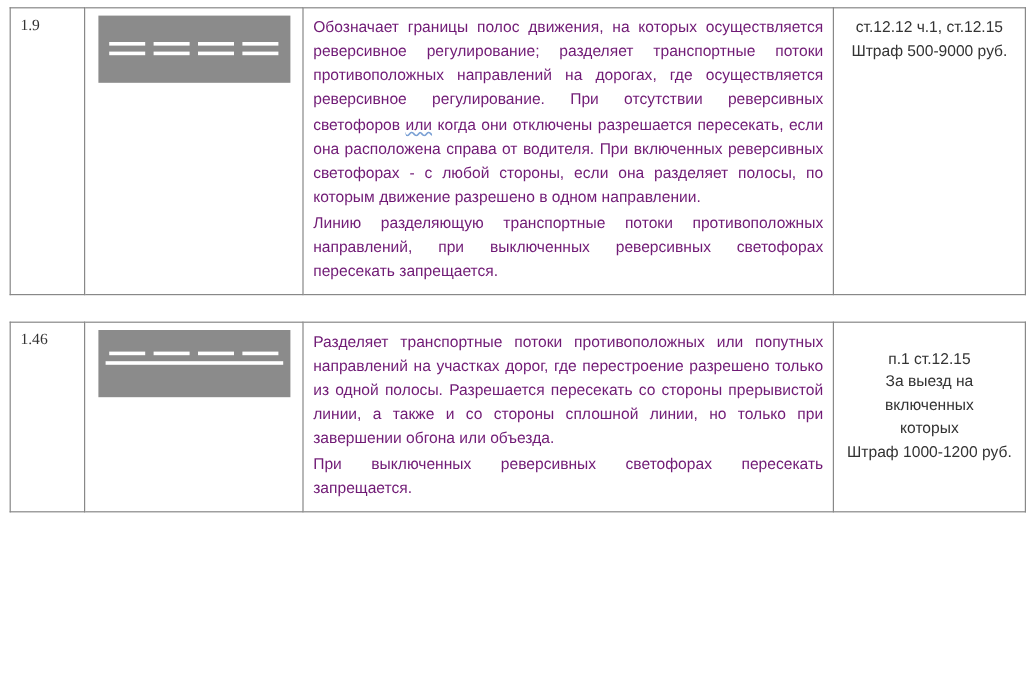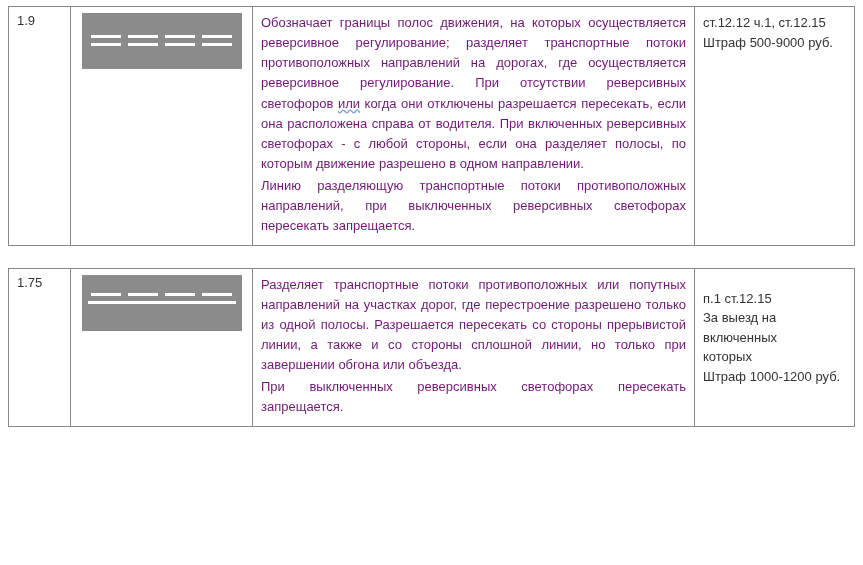--- a/index.html
+++ b/index.html
@@ -15,24 +15,24 @@
       border-collapse: collapse;
       width: 100%;
       table-layout: fixed;
     }
     table.gap { margin-top: 22px; }
     td {
       border: 1px solid #888;
       vertical-align: top;
       padding: 6px 8px;
     }
-    td.col-num { width: 62px; }
+    td.col-num { width: 62px; font-family: Liberation Serif, serif; }
     td.col-sign { width: 182px; text-align: center; }
     td.col-desc { width: auto; text-align: justify; line-height: 1.55; color:#701a75; }
-    td.col-law { width: 160px; line-height: 1.5; }
+    td.col-law { width: 160px; text-align: center; line-height: 1.5; }
     .sign-box {
       background: #8b8b8b;
       width: 160px;
       height: 56px;
       margin: 0 auto;
       position: relative;
       overflow: hidden;
     }
     .lines-double {
       position: absolute;
@@ -97,21 +97,21 @@
       <div></div>
     </td>
   </tr>
 </tbody>
   </table>
 
 <table class="gap">
   <tbody>
       <tr>
     <td class="col-num">
-      <span>1.75</span>
+      <span>1.46</span>
     </td>
     <td class="col-sign">
       <div class="sign-box sign-111">
         <div class="lines-double top">
           <div class="dash"></div>
               <div class="dash"></div>
               <div class="dash"></div>
               <div class="dash"></div>
         </div>
         <div class="solid-line"></div>

